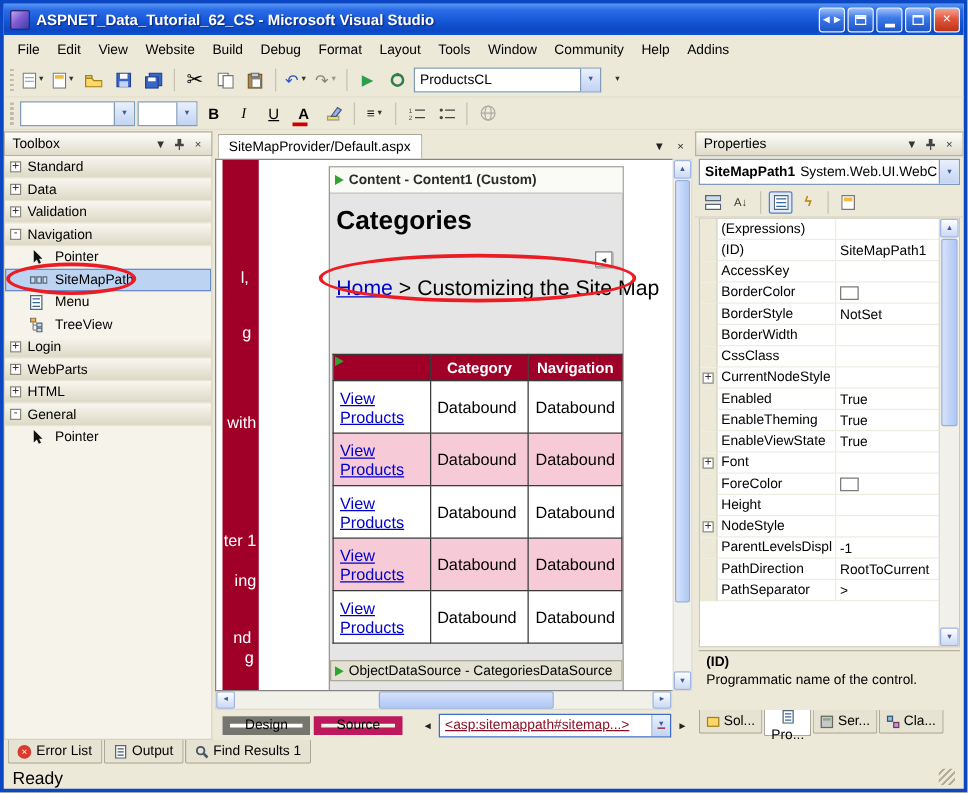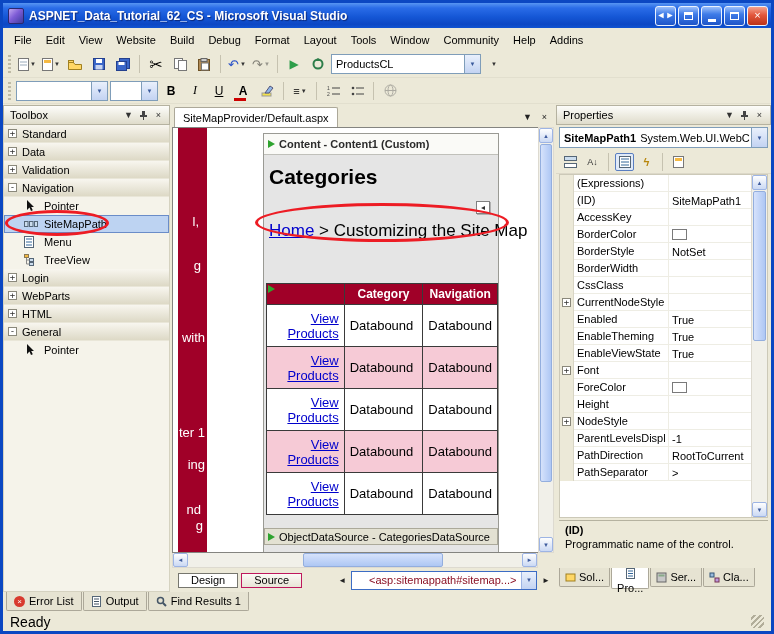--- a/index.html
+++ b/index.html
@@ -66,42 +66,42 @@
 .vscroll { flex:0 0 16px; background:#F1F0E9; border:1px solid #DDDAD0; display:flex; flex-direction:column; }
 .sb { flex:0 0 15px; width:100%; background:linear-gradient(180deg,#FEFEFE,#CBD9F4); border:1px solid #9DB4E4; border-radius:2px; color:#3F5C9E; font-size:6px; display:flex; align-items:center; justify-content:center; }
 .vthumb { margin:1px; flex:0 0 338px; border-radius:2px; background:linear-gradient(90deg,#D6E2FB,#AEC7F4); border:1px solid #93AEDE; }
 .hrow { flex:0 0 15px; display:flex; }
 .hscroll { flex:1; background:#F1F0E9; border:1px solid #DDDAD0; border-top:none; display:flex; }
 .htrack { flex:1; position:relative; }
 .hthumb { position:absolute; left:115px; top:0; bottom:0; width:140px; background:linear-gradient(180deg,#D6E2FB,#AEC7F4); border:1px solid #93AEDE; border-radius:2px; }
 .hsb { flex:0 0 15px; height:100%; background:linear-gradient(180deg,#FEFEFE,#CBD9F4); border:1px solid #9DB4E4; border-radius:2px; color:#3F5C9E; font-size:6px; display:flex; align-items:center; justify-content:center; }
 .corner { flex:0 0 16px; background:#ECE9D8; }
 .viewbar { flex:0 0 24px; display:flex; align-items:center; gap:3px; padding:2px 2px 2px 6px; }
-.vbtn { height:15px; padding:0 12px; display:flex; align-items:center; font-size:11px; border:1px solid #be185d; background:linear-gradient(180deg,#FBFAF6,#E8E5D6); }
+.vbtn { height:15px; padding:0 12px; display:flex; align-items:center; font-size:11px; border:6px solid #be185d; background:linear-gradient(180deg,#FBFAF6,#E8E5D6); }
 .vbtn.active { background:#fff; border-color:#76766E; }
 .nav-arrow { font-size:8px; color:#222; padding:0 2px; }
-.tagbox { width:186px; height:19px; border:1px solid #3C6CC4; background:#fff; display:flex; align-items:center; font-size:11px; color:#8A0F23; padding-left:17px; white-space:nowrap; overflow:hidden; }
+.tagbox { width:186px; height:19px; border:1px solid #3C6CC4; background:#fff; display:flex; align-items:center; font-size:11px; color:#8A0F23; padding-left:4px; white-space:nowrap; overflow:hidden;text-decoration:underline; }
 .tagdd { margin-left:auto; flex:0 0 15px; height:17px; border-left:1px solid #9DB4E4; background:linear-gradient(180deg,#E9F0FC,#C3D3F2); display:flex; align-items:center; justify-content:center; font-size:6px; color:#3F5C9E; }
 
 
 .strip { position:absolute; left:5px; top:0; bottom:0; width:29px; background:var(--maroon,#A00028); overflow:hidden; color:#fff; font-size:13px; }
 .frag { position:absolute; white-space:nowrap; }
 .cbox { position:absolute; left:90px; top:5px; width:236px; bottom:-1px; border:1px solid #9A9A94; background:#e5e5e5; }
 .chead { height:21px; border-bottom:1px solid #C0C0BA; background:#FAFAF7; display:flex; align-items:center; gap:4px; padding:0 4px; font-size:11px; font-weight:bold; color:#2B2B2B; }
 .gglyph { width:0; height:0; border-top:4px solid transparent; border-bottom:4px solid transparent; border-left:7px solid #2FA32F; }
 .ptitle { position:absolute; left:5px; top:31px; font-size:21px; font-weight:bold; }
 .smart { position:absolute; left:212px; top:67px; width:14px; height:13px; border:1px solid #808080; background:#fff; box-shadow:1px 1px 0 #B0B0B0; display:flex; align-items:center; justify-content:center; font-size:8px; color:#333; }
 .bcrumb { position:absolute; left:5px; top:87px; font-size:17px; white-space:nowrap; }
 .bcrumb a { color:var(--link,#0000CC); text-decoration:underline; }
 .ctable { position:absolute; left:2px; top:149px; border-collapse:collapse; font-size:13px; }
 .ctable th,.ctable td { border:1px solid #3A3A3A; }
 .ctable th { background:var(--maroon,#A00028); color:#fff; font-size:12px; height:21px; padding:0 4px; }
 .ctable td { height:42px; padding:2px 5px; vertical-align:middle; background:#fff; }
 .alt td { background:var(--pink,#F6CAD6); }
-.c1 { width:79px;text-align:right; } .c2 { width:79px; } .c3 { width:73px; }
+.c1 { width:79px; } .c2 { width:79px; } .c3 { width:73px; }
 .ctable a { color:var(--link,#0000CC); text-decoration:underline; }
 .tglyph { position:absolute; left:4px; top:151px; z-index:5; }
 .dsbox { position:absolute; left:0; right:0; top:394px; height:17px; background:#E3E1D2; border:1px solid #ABA99A; display:flex; align-items:center; gap:4px; padding:0 3px; font-size:11px; white-space:nowrap; overflow:hidden; }
 .annot-bc { left:82px; top:75px; width:254px; height:39px; }
 
 
 .props { flex:0 0 215px; display:flex; flex-direction:column; margin-top:1px; }
 .pcombo { margin:2px 3px; flex:0 0 21px; border:1px solid #7F9DB9; background:#fff; display:flex; align-items:center; font-size:11px; padding-left:4px; overflow:hidden; }
 .pcombo b { margin-right:4px; white-space:nowrap; }
 .ctype { white-space:nowrap; overflow:hidden; flex:1; }

